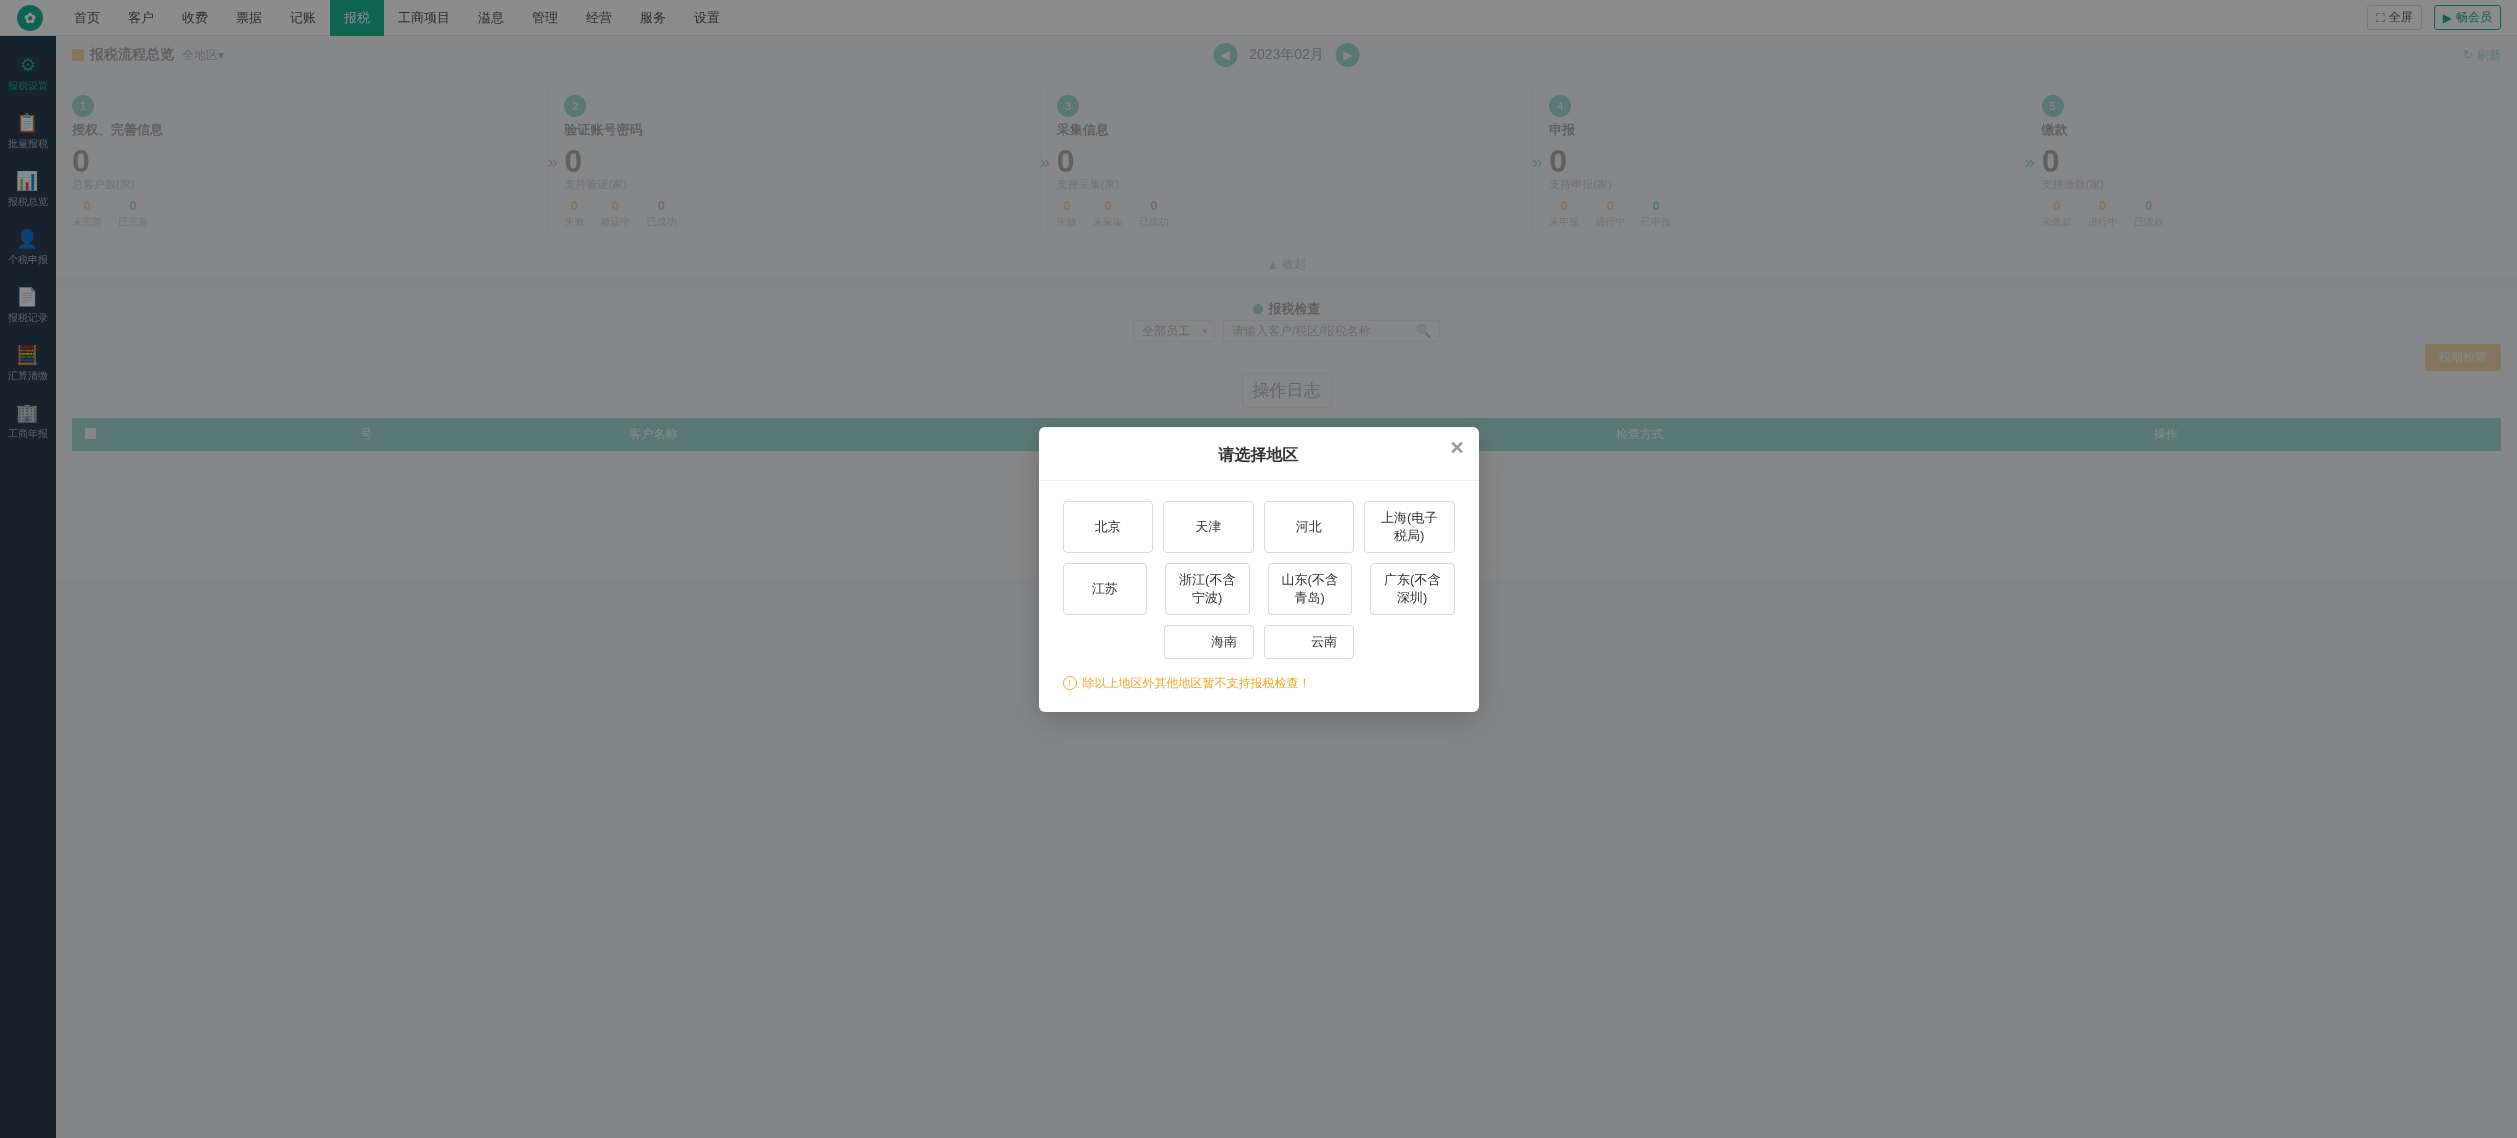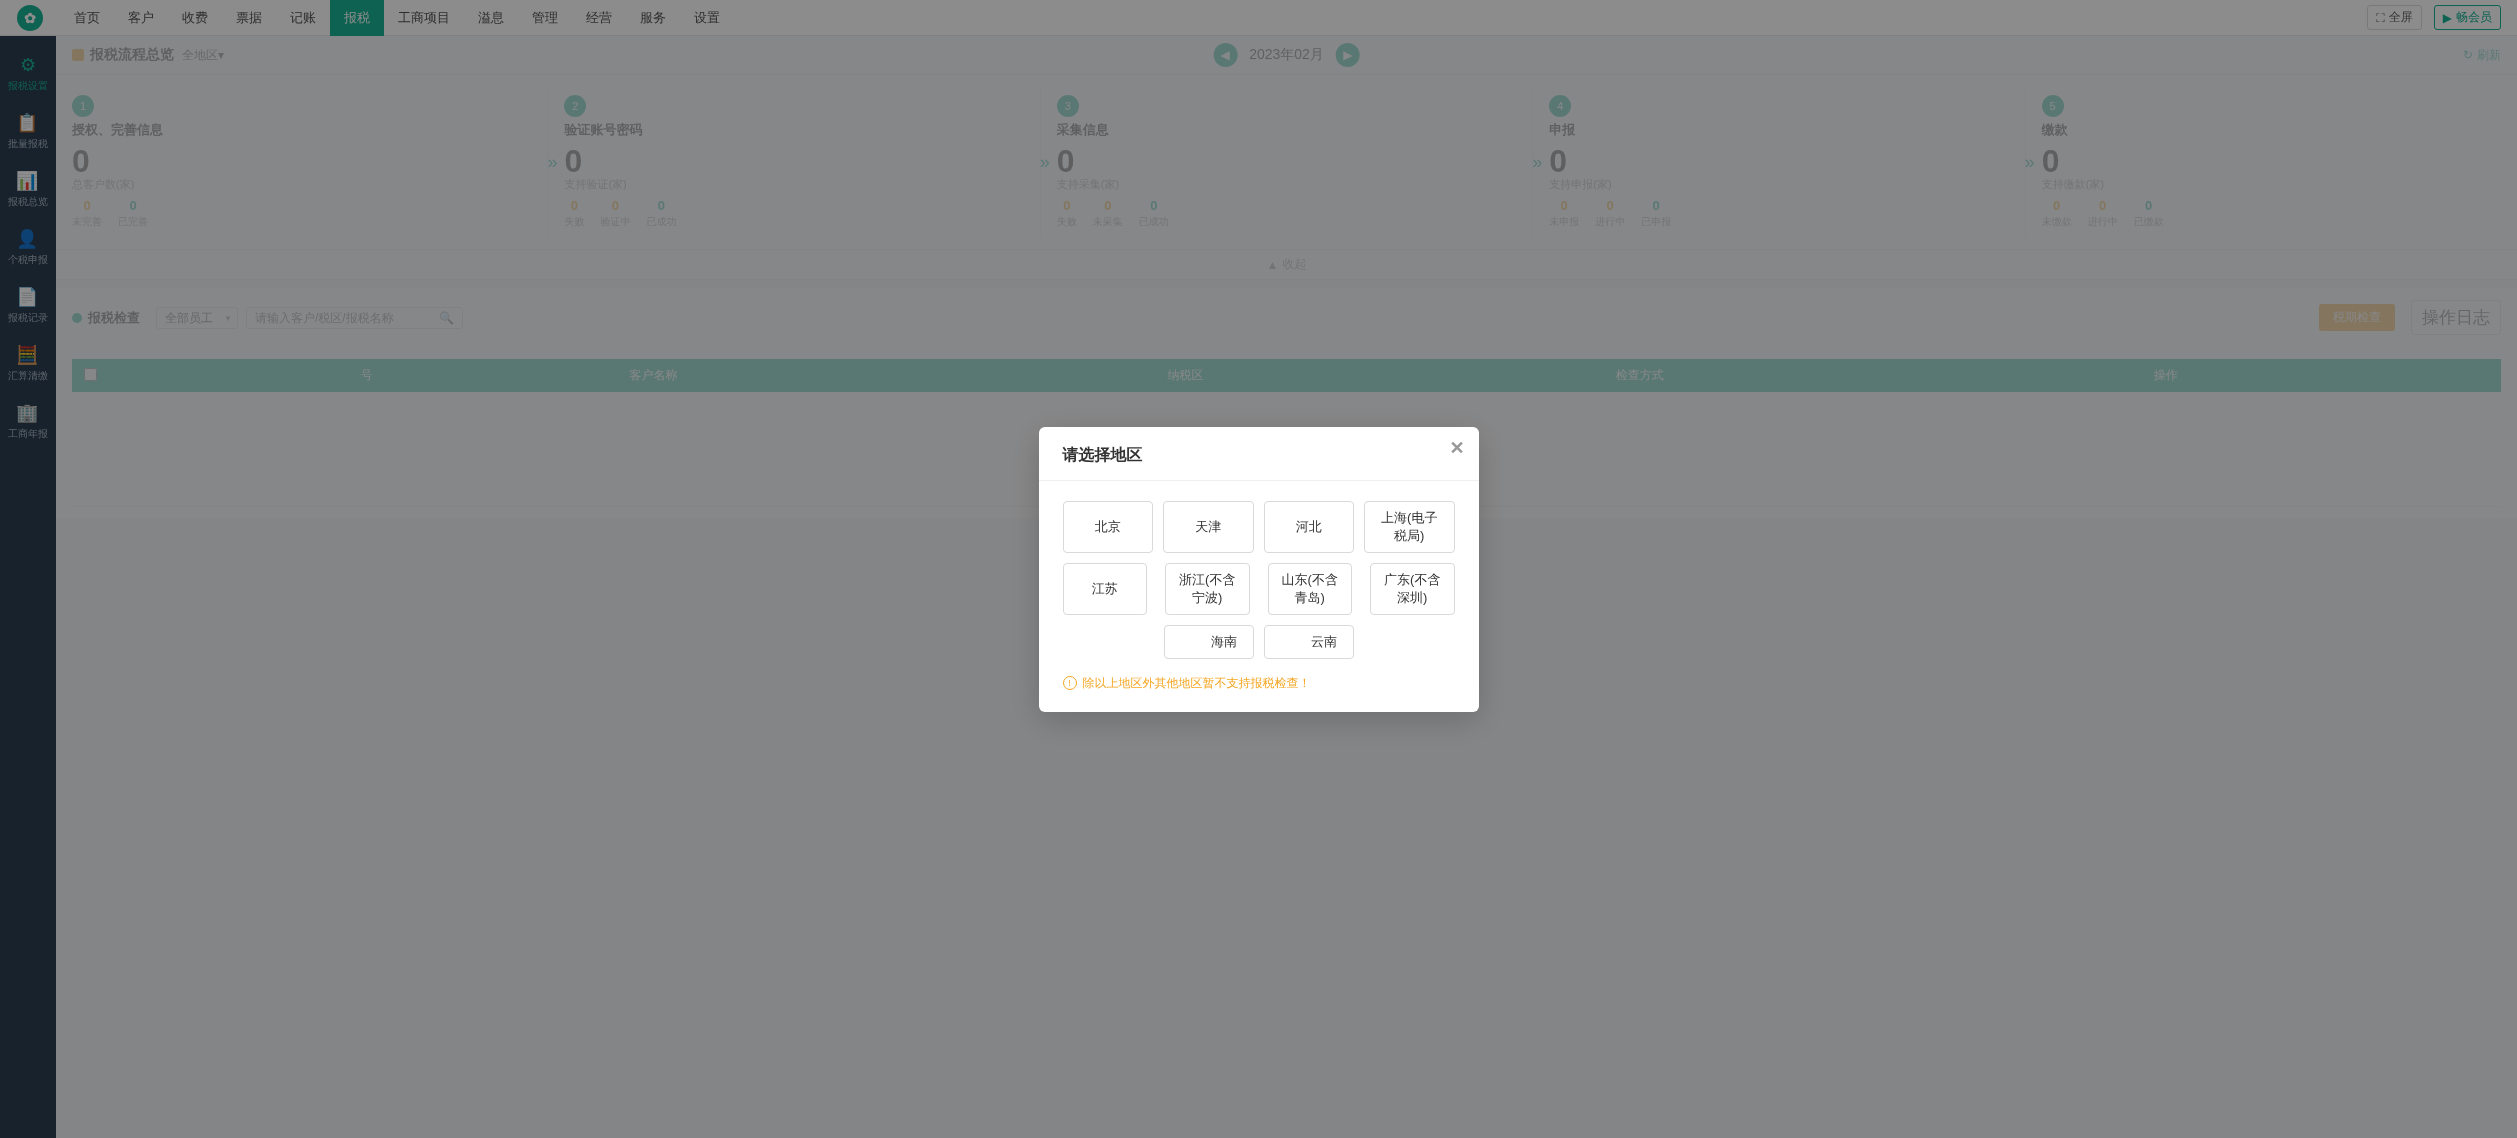--- a/index.html
+++ b/index.html
@@ -236,22 +236,23 @@
 
     
     .tax-check-section {
       background: #fff;
       margin-top: 8px;
       padding: 12px 16px;
     }
     .section-header {
       display: flex;
       align-items: center;
-      gap: 16px;
-      margin-bottom: 24px;
+      gap: 2px;
+      margin-bottom: 10px;
+      flex-direction: column;
     }
     .section-title {
       font-size: 13px;
       font-weight: bold;
       color: #333;
       display: flex;
       align-items: center;
       gap: 6px;
     }
     .teal-dot {
@@ -362,21 +363,21 @@
       padding: 0;
       box-shadow: 0 8px 32px rgba(0,0,0,0.18);
       position: relative;
     }
     .modal-header {
       padding: 18px 24px 14px;
       border-bottom: 1px solid #f0f0f0;
       font-size: 16px;
       font-weight: bold;
       color: #333;
-      text-align: left;
+      text-align: center;
     }
     .modal-close {
       position: absolute;
       right: 14px;
       top: 12px;
       cursor: pointer;
       color: #999;
       font-size: 18px;
       line-height: 1;
     }

